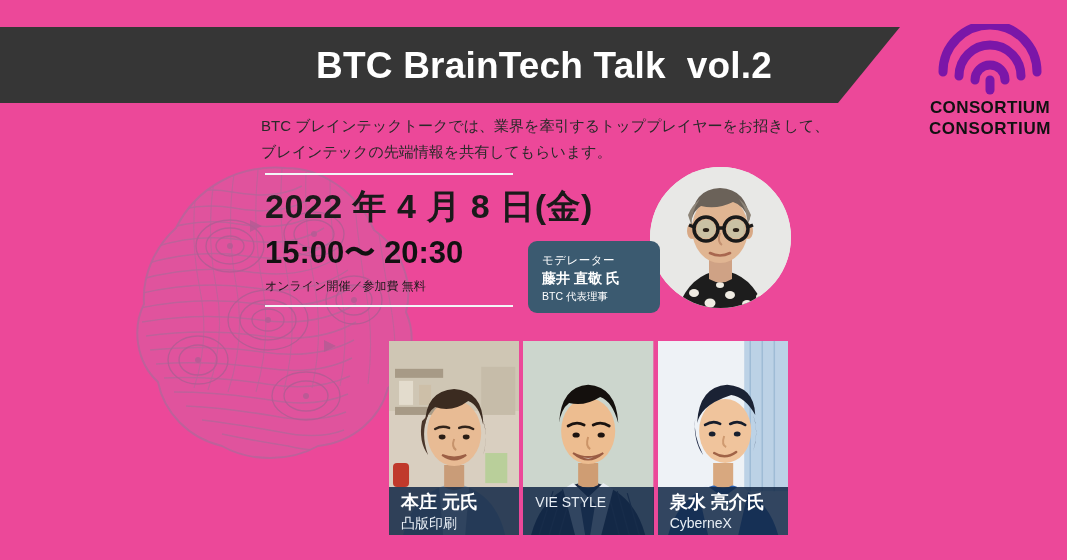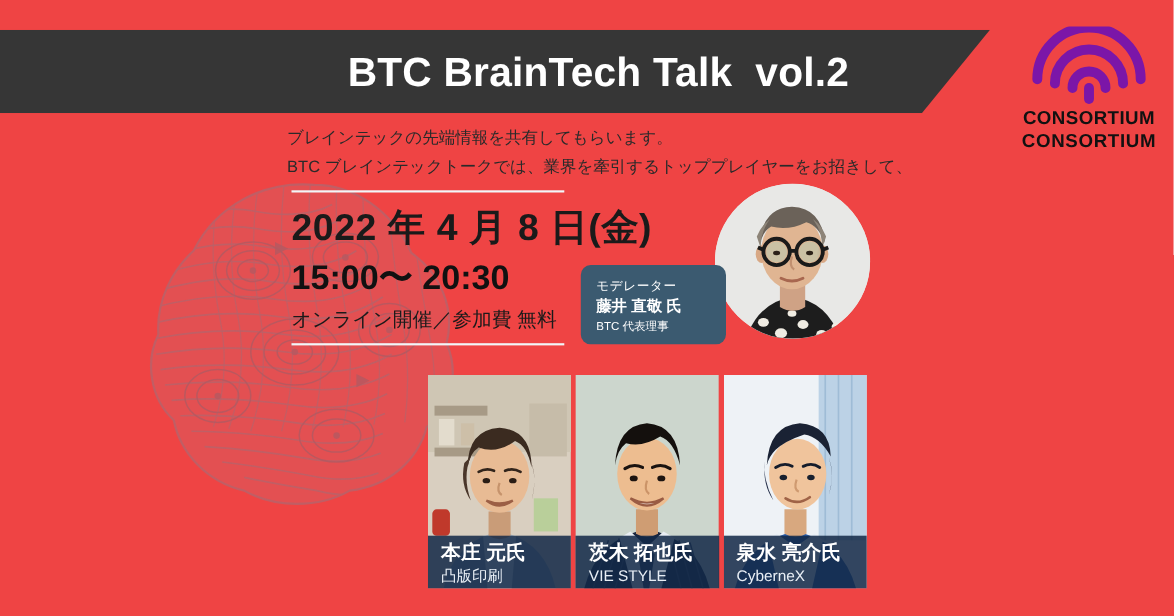--- a/index.html
+++ b/index.html
@@ -5,21 +5,21 @@
   html, body {
     margin: 0;
     padding: 0;
     background: #ffffff;
   }
   #banner {
     position: relative;
     width: 1067px;
     height: 560px;
     overflow: hidden;
-    background: #ef4444;
+    background: #ec4899;
     font-family: "Liberation Sans", "DejaVu Sans", sans-serif;
   }
 
   
   .brain-wrap {
     position: absolute;
     left: 118px;
     top: 150px;
     width: 330px;
     height: 330px;
@@ -112,21 +112,21 @@
   .time-line {
     color: #111111;
     font-size: 31px;
     font-weight: bold;
     letter-spacing: 0px;
     margin-top: 2px;
     white-space: nowrap;
   }
   .note-line {
     color: #1a1a1a;
-    font-size: 18px;
+    font-size: 12px;
     margin-top: 4px;
     margin-bottom: 10px;
     white-space: nowrap;
   }
 
   
   .moderator-photo {
     position: absolute;
     left: 650px;
     top: 167px;
@@ -303,22 +303,22 @@
         <path d="M24 52 A31 31 0 0 1 86 52"></path>
         <path d="M40 56 A15 15 0 0 1 70 56"></path>
       </g>
       <path d="M55 56 L55 66" fill="none" stroke="#7b16a8" stroke-width="9" stroke-linecap="round"></path>
     </svg>
     <div class="logo-name">CONSORTIUM</div>
     <div class="logo-sub">CONSORTIUM</div>
   </div>
 
   <div class="description">
+    <div>BTC ブレインテックトークでは、業界を牽引するトッププレイヤーをお招きして、</div>
     <div>ブレインテックの先端情報を共有してもらいます。</div>
-    <div>BTC ブレインテックトークでは、業界を牽引するトッププレイヤーをお招きして、</div>
   </div>
 
   <div class="date-block">
     <div class="rule"></div>
     <div class="date-line">2022 年 4 月 8 日(金)</div>
     <div class="time-line">15:00〜 20:30</div>
     <div class="note-line">オンライン開催／参加費 無料</div>
     <div class="rule"></div>
   </div>
 
@@ -442,21 +442,20 @@
           <path d="M45 85 q8 -5 16 -1" fill="none" stroke="#1a1310" stroke-width="2.8" stroke-linecap="round"></path>
           <path d="M70 84 q8 -4 16 1" fill="none" stroke="#1a1310" stroke-width="2.8" stroke-linecap="round"></path>
           <ellipse cx="53" cy="94" rx="3.6" ry="2.6" fill="#1d1410"></ellipse>
           <ellipse cx="78" cy="94" rx="3.6" ry="2.6" fill="#1d1410"></ellipse>
 
           <path d="M65 96 q-3 9 2 12" fill="none" stroke="#cb9468" stroke-width="2"></path>
           <path d="M50 112 q15 13 30 0 q-15 8 -30 0 Z" fill="#ffffff" stroke="#9a5c43" stroke-width="2"></path>
         </svg>
       </div>
       <div class="speaker-label">
-        <div class="sp-name">茨木 拓也氏</div>
         <div class="sp-org">VIE STYLE</div>
       </div>
     </div>
 
     <div class="speaker">
       <div class="speaker-photo">
         <svg viewBox="0 0 130 194" preserveAspectRatio="xMidYMid slice" xmlns="http://www.w3.org/2000/svg">
           <rect width="130" height="194" fill="#eef2f6"></rect>
           <rect x="86" y="0" width="44" height="150" fill="#bcd2e6"></rect>
           <g stroke="#9fbcd6" stroke-width="1.5">

